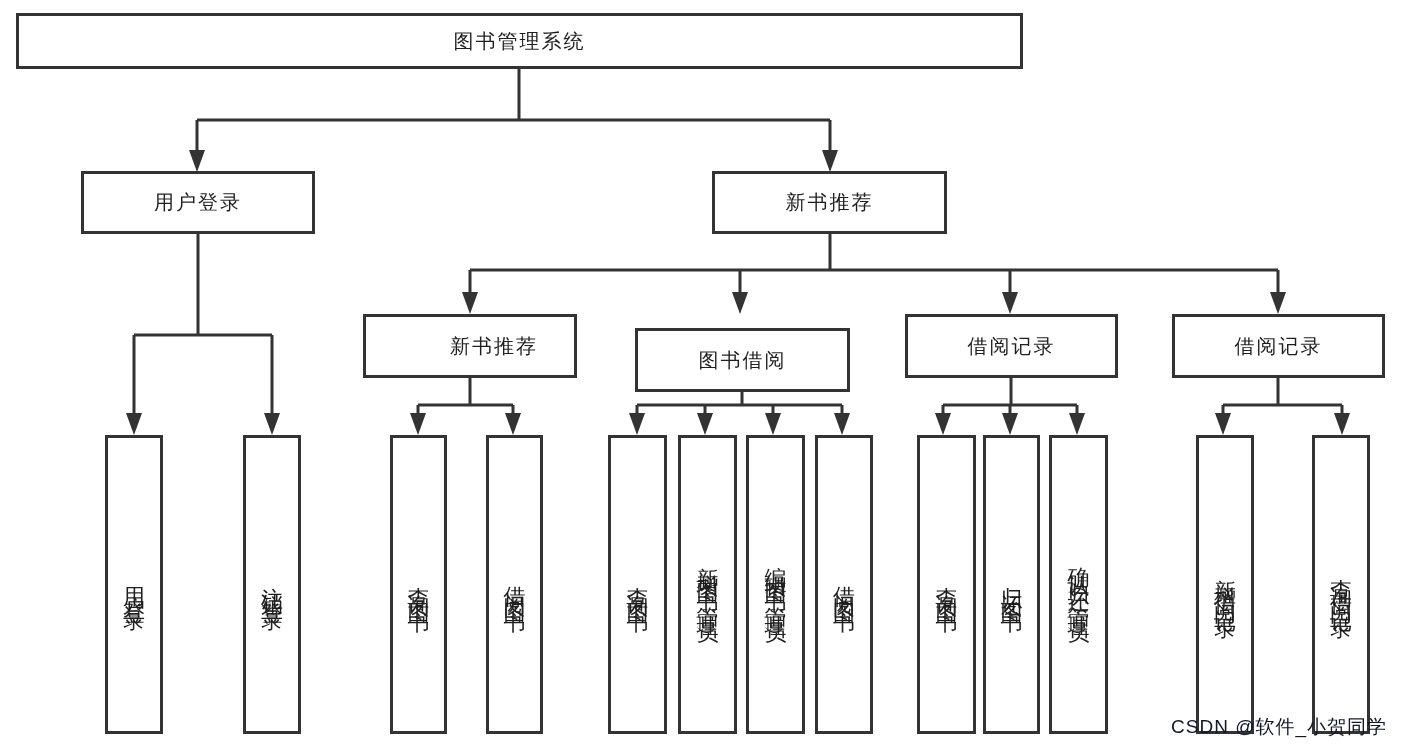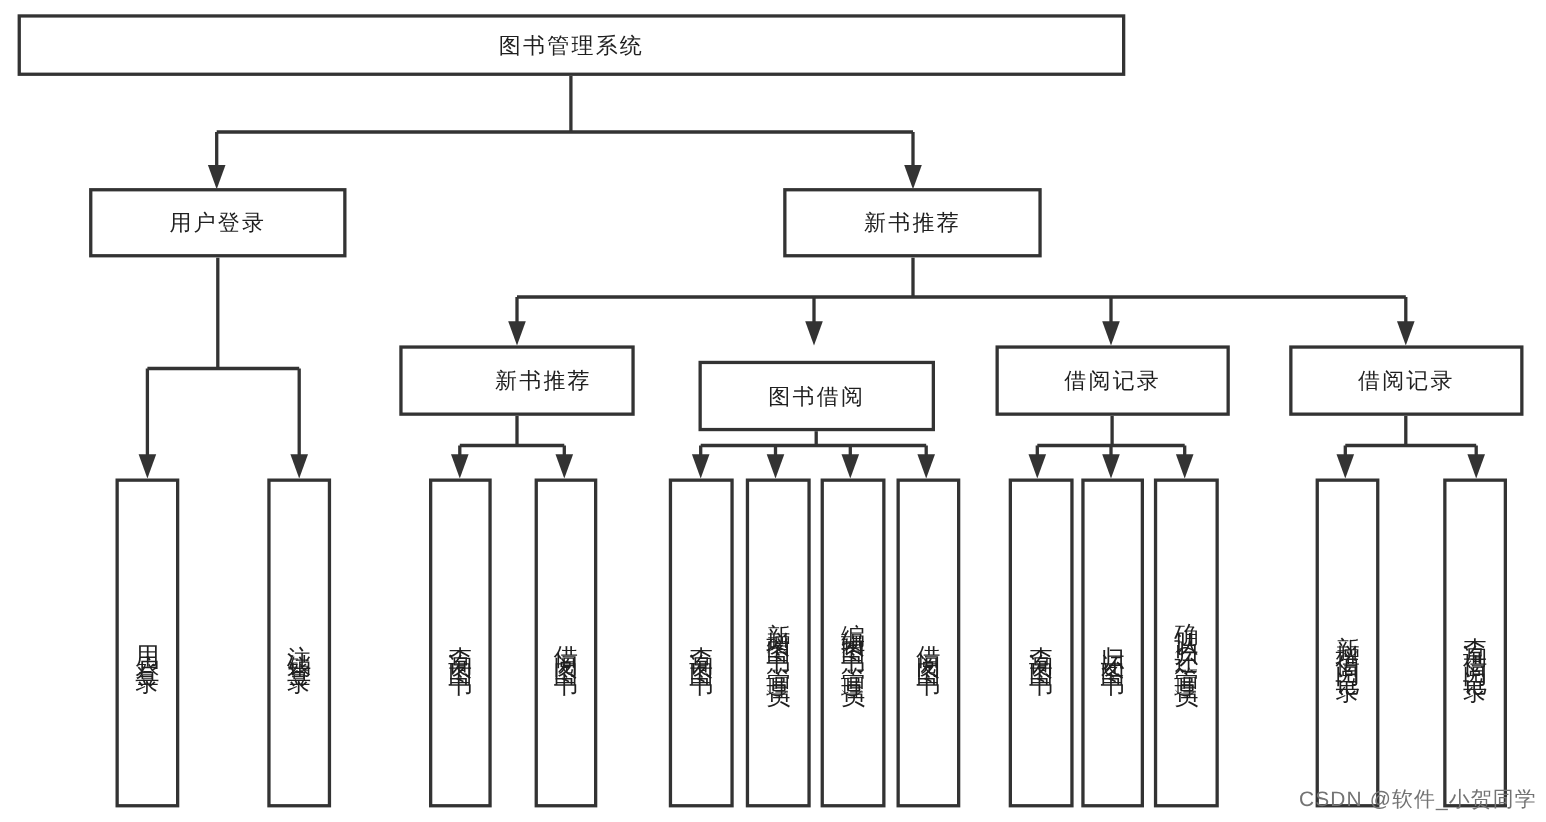--- a/index.html
+++ b/index.html
@@ -39,25 +39,25 @@
   .leaf {
     writing-mode: vertical-rl;
     text-orientation: mixed;
     font-size: 22px;
     letter-spacing: 8px;
     white-space: normal;
     line-height: 1;
   }
   .watermark {
     position: absolute;
-    right: 8px;
+    right: 18px;
     top: 714px;
     font-size: 19px;
     letter-spacing: 1px;
-    color: #737373;
+    color: #0f172a;
   }
 </style>
 </head>
 <body>
 
 <div class="canvas">
 
   <svg class="connector-layer" width="1405" height="747" viewBox="0 0 1405 747" xmlns="http://www.w3.org/2000/svg">
     <g stroke="#333333" stroke-width="3" fill="none">
 

